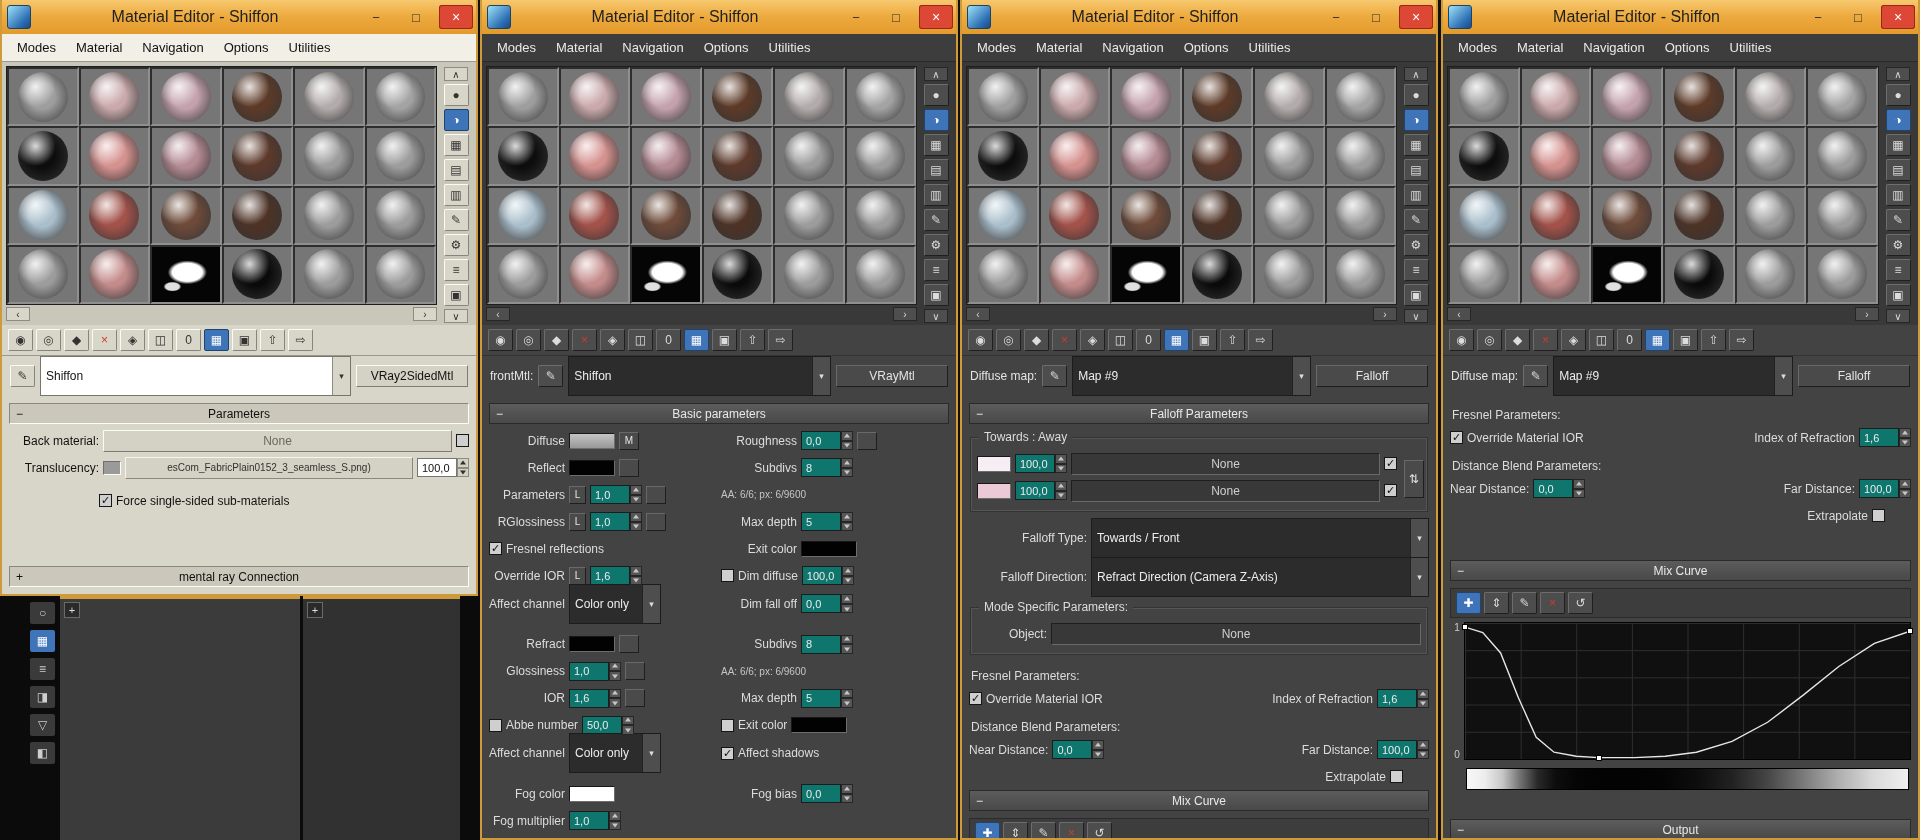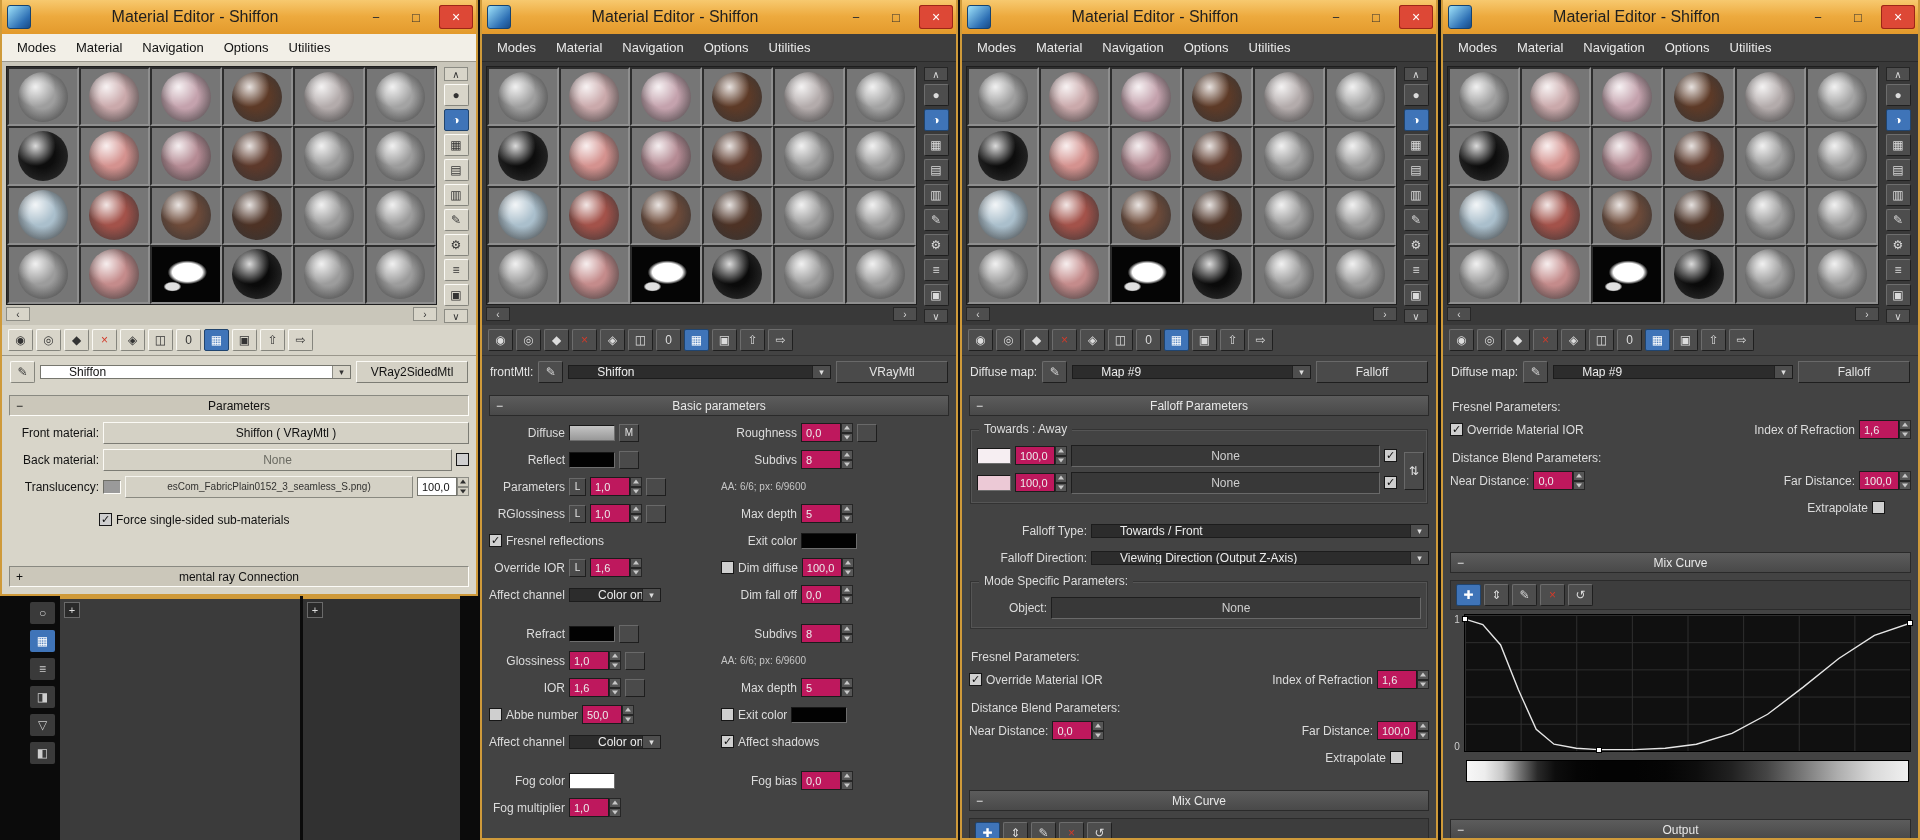--- a/index.html
+++ b/index.html
@@ -37,21 +37,21 @@
   .light .ibtn{background:#d8d5c9;border:1px solid;border-color:#fbfaf5 #85857d #85857d #fbfaf5;color:#333;}
   .window:not(.light) .ibtn{background:#4d4d4d;border:1px solid;border-color:#6d6d6d #1f1f1f #1f1f1f #6d6d6d;color:#dcdcdc;}
   .ibtn.active{background:#3f74b8 !important;border-color:#20446e !important;color:#fff !important;}
   .toolbar{flex:0 0 30px;display:flex;align-items:center;gap:3px;padding:0 6px;}
   .light .toolbar{background:#d8d5c9;border-bottom:1px solid #9a978c;}
   .window:not(.light) .toolbar{background:#434343;border-bottom:1px solid #333;}
   
   .name-row{flex:0 0 32px;display:flex;align-items:center;gap:5px;padding:0 8px;font-size:12px;}
   .light .name-row{color:#111;}
   .window:not(.light) .name-row{color:#e4e4e4;}
-  .drop{display:inline-flex;height:14px;align-items:stretch;box-sizing:border-box;min-width:0;padding-left:23px;}
+  .drop{display:inline-flex;height:40px;align-items:stretch;box-sizing:border-box;min-width:0;}
   .drop.grow{flex:1;}
   .light .drop{background:#fff;border:1px solid #76766e;color:#111;}
   .window:not(.light) .drop{background:#2c2c2c;border:1px solid #1c1c1c;color:#ececec;}
   .drop-val{flex:1;display:flex;align-items:center;padding:0 5px;font-size:12px;white-space:nowrap;overflow:hidden;}
   .drop-arrow{width:17px;display:flex;align-items:center;justify-content:center;font-size:9px;}
   .light .drop-arrow{background:#d8d5c9;border-left:1px solid #8c8c84;color:#333;}
   .window:not(.light) .drop-arrow{background:#4e4e4e;border-left:1px solid #222;color:#ddd;}
   .btn{height:22px;display:inline-flex;align-items:center;justify-content:center;font-size:12px;padding:0 6px;box-sizing:border-box;white-space:nowrap;overflow:hidden;}
   .light .btn{background:#d4d1c5;border:1px solid;border-color:#fbfaf5 #7c7c74 #7c7c74 #fbfaf5;color:#111;}
   .window:not(.light) .btn{background:#4a4a4a;border:1px solid;border-color:#696969 #1e1e1e #1e1e1e #696969;color:#e4e4e4;}
@@ -80,34 +80,34 @@
   .light .sw{border:1px solid;border-color:#6f6f67 #fdfcf8 #fdfcf8 #6f6f67;}
   .window:not(.light) .sw{border:1px solid;border-color:#171717 #6d6d6d #6d6d6d #171717;}
   .sw.w46{width:46px;}
   .sw.w34{width:34px;}
   .sw.w18{width:18px;height:14px;}
   .sw.wide{width:56px;}
   
   .spin{display:inline-flex;height:19px;box-sizing:border-box;flex:0 0 auto;}
   .spin-val{min-width:40px;max-width:54px;display:flex;align-items:center;padding:0 4px;font-size:11px;box-sizing:border-box;}
   .light .spin-val{background:#fff;border:1px solid #76766e;color:#111;}
-  .window:not(.light) .spin-val{background:#be185d;border:1px solid #1c1c1c;color:#ececec;}
+  .window:not(.light) .spin-val{background:#0f766e;border:1px solid #1c1c1c;color:#ececec;}
   .spin-btns{display:flex;flex-direction:column;width:12px;}
   .sb{flex:1;position:relative;box-sizing:border-box;}
   .light .sb{background:#d4d1c5;border:1px solid #8c8c84;}
   .window:not(.light) .sb{background:#565656;border:1px solid #262626;}
   .sb::after{content:"";position:absolute;left:50%;top:50%;border:3px solid transparent;transform:translate(-50%,-50%);}
   .sb.up::after{border-bottom:4px solid #2e2e2e;margin-top:-2px;}
   .sb.dn::after{border-top:4px solid #2e2e2e;margin-top:2px;}
   .window:not(.light) .sb.up::after{border-bottom-color:#c8c8c8;}
   .window:not(.light) .sb.dn::after{border-top-color:#c8c8c8;}
   
   .cb{width:13px;height:13px;flex:0 0 13px;display:inline-flex;align-items:center;justify-content:center;background:#cfcfcf;border:1px solid #161616;color:#0d0d0d;font-size:11px;line-height:1;box-sizing:border-box;}
   
-  .group{position:relative;border:1px solid #333;box-shadow:inset 0 0 0 1px #555;margin:10px 1px 13px 1px;padding:12px 6px 7px 6px;}
+  .group{position:relative;border:1px solid #333;box-shadow:inset 0 0 0 1px #555;margin:10px 1px 6px 1px;padding:12px 6px 7px 6px;}
   .gtitle{position:absolute;top:-8px;left:8px;background:#434343;padding:0 5px;font-size:12px;}
   .sect{font-size:12px;margin:8px 2px 2px 2px;}
   .swapbtn{position:absolute;right:3px;top:22px;width:20px;height:38px;display:flex;align-items:center;justify-content:center;font-size:12px;}
   
   .cv-toolbar{display:flex;gap:3px;padding:3px 5px;border:1px solid #2b2b2b;background:#3d3d3d;margin:4px 0;flex:0 0 30px;align-items:center;box-sizing:border-box;}
   .cv-wrap{display:flex;flex:0 0 auto;}
   .cv-y{flex:0 0 14px;display:flex;flex-direction:column;justify-content:space-between;font-size:10px;color:#ccc;text-align:center;padding:0;}
   .cv-box{flex:1;height:136px;position:relative;background-color:#101010;border:1px solid #000;background-image:linear-gradient(#2e2e2e 1px,transparent 1px),linear-gradient(90deg,#2e2e2e 1px,transparent 1px);background-size:12.5% 20%;}
   .cv-box svg{position:absolute;left:0;top:0;width:100%;height:100%;}
   .cmark{position:absolute;width:6px;height:6px;background:#fff;border:1px solid #000;box-sizing:border-box;}
@@ -262,24 +262,20 @@
           <span class="drop-arrow">▾</span>
         </span>
       <button class="btn type">VRay2SidedMtl</button>
     </div>
     <div class="panel">
       <div class="roll">
         <span class="rbtn">−</span>
         <span>Parameters</span>
       </div>
       <div class="pr">
-        <span class="lb w90 r">Front material:</span>
-        <button class="btn grow">Shiffon  ( VRayMtl )</button>
-      </div>
-      <div class="pr">
         <span class="lb w90 r">Back material:</span>
         <button class="btn grow" style="color:#6a6a62;">None</button>
         <span class="cb"></span>
       </div>
       <div class="pr">
         <span class="lb w90 r">Translucency:</span>
         <span class="sw w18" style="background:#9a9a9a;"></span>
         <button class="btn grow small">esCom_FabricPlain0152_3_seamless_S.png)</button>
         <span class="spin">
             <span class="spin-val">100,0</span>
@@ -877,21 +873,21 @@
       <div class="pr">
         <span class="lb r" style="flex:0 0 118px;">Falloff Type:</span>
         <span class="drop grow">
             <span class="drop-val">Towards / Front</span>
             <span class="drop-arrow">▾</span>
           </span>
       </div>
       <div class="pr">
         <span class="lb r" style="flex:0 0 118px;">Falloff Direction:</span>
         <span class="drop grow">
-            <span class="drop-val">Viewing Direction (Output Z-Axis)</span>
+            <span class="drop-val">Refract Direction (Camera Z-Axis)</span>
             <span class="drop-arrow">▾</span>
           </span>
       </div>
       <div class="group">
         <span class="gtitle">Mode Specific Parameters:</span>
         <div class="pr">
           <span class="lb w70 r">Object:</span>
           <button class="btn grow sunk">None</button>
         </div>
       </div>

